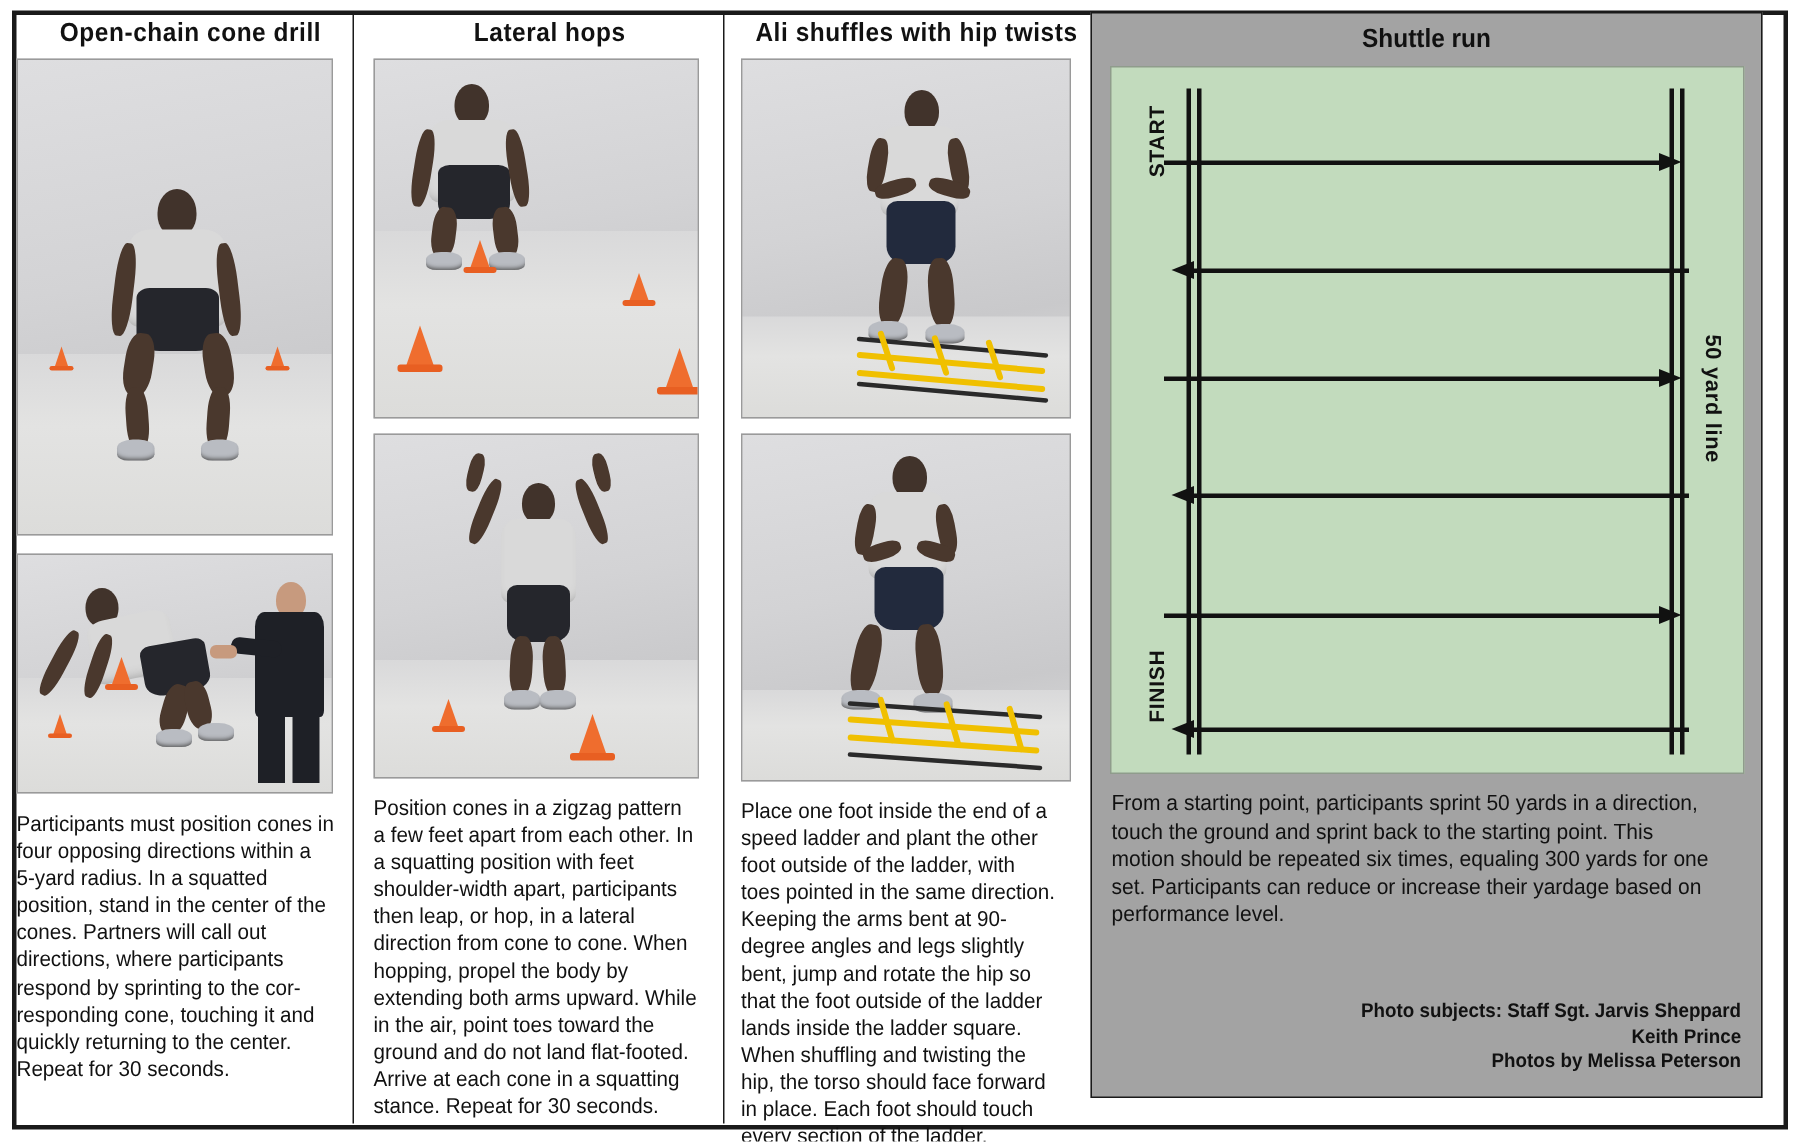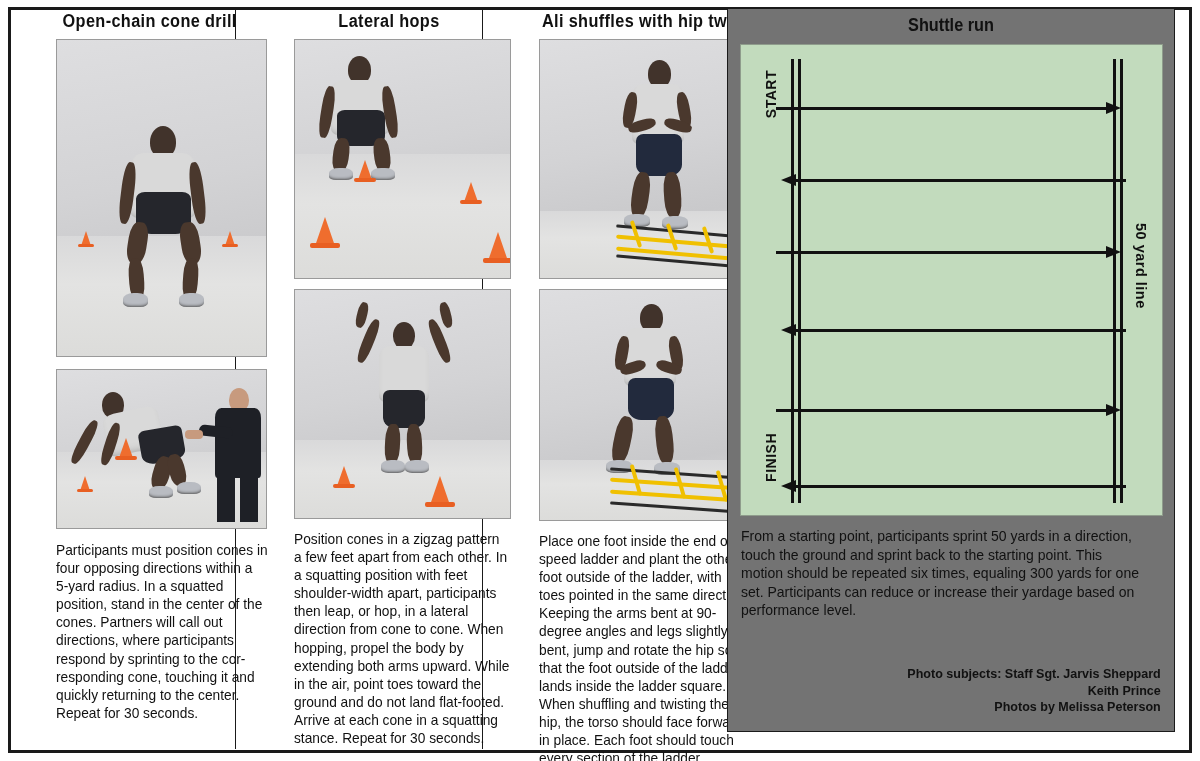--- a/index.html
+++ b/index.html
@@ -31,21 +31,20 @@
     box-sizing: border-box;
     border: 3px solid #1a1a1a;
     background: #ffffff;
   }
 
   
   .col {
     position: absolute;
     top: 10px;
     box-sizing: border-box;
-    padding-left: 45px;
   }
   #col-0 { left: 11px;  width: 232px; }
   #col-1 { left: 243px; width: 247px; }
   #col-2 { left: 490px; width: 242px; }
 
   .col-divider {
     position: absolute;
     top: 0;
     width: 0;
     height: 740px;
@@ -56,21 +55,21 @@
 
   
   #panel-right {
     position: absolute;
     left: 727px;
     top: 8px;
     width: 448px;
     height: 724px;
     box-sizing: border-box;
     border: 1.8px solid #1a1a1a;
-    background: #737373;
+    background: #a3a3a3;
   }
 
   
   .col-head {
     text-align: center;
     font-weight: bold;
     color: #111111;
     font-size: 17.5px;
     letter-spacing: 0.4px;
     font-family: "Liberation Sans Narrow", "Liberation Sans", sans-serif;

